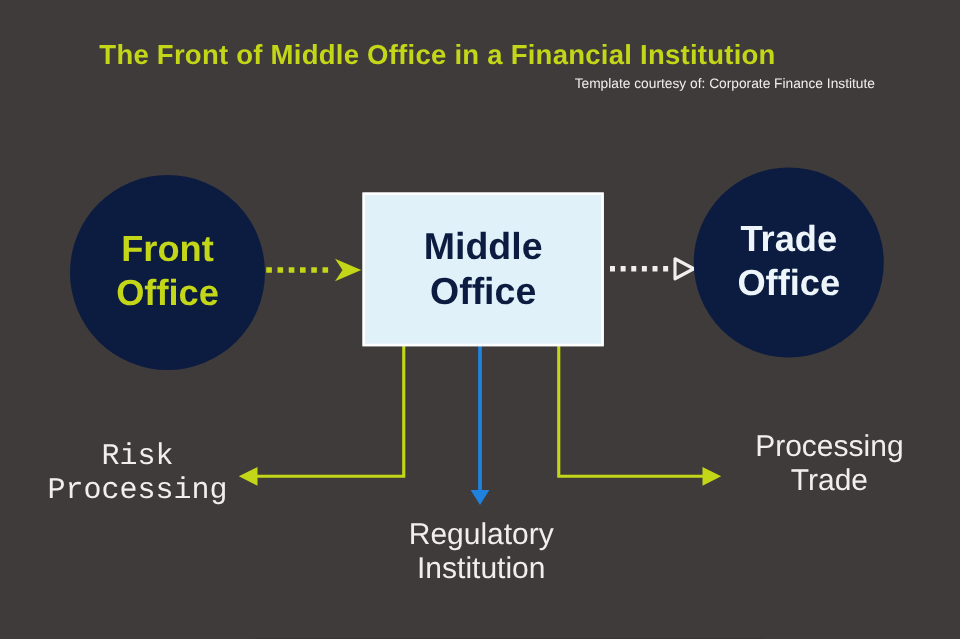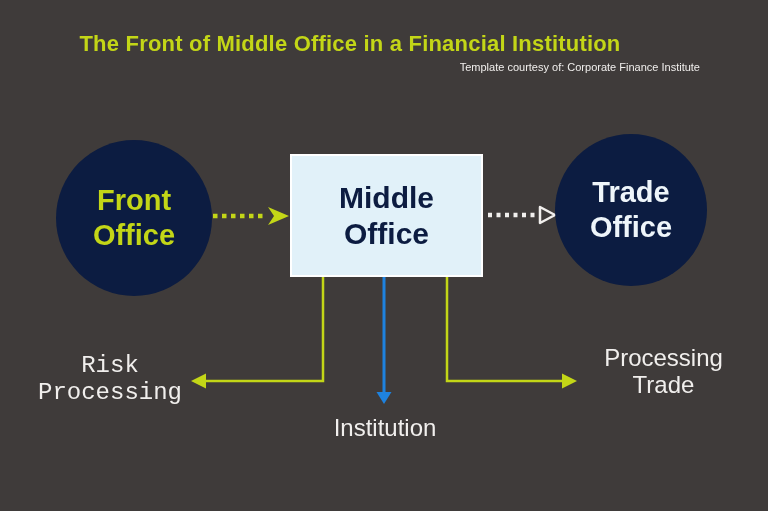--- a/index.html
+++ b/index.html
@@ -146,20 +146,21 @@
     <span>Trade</span>
     <span>Office</span>
   </div>
 
   <div class="func func-risk">
     <div>Risk</div>
     <div>Processing</div>
   </div>
 
   <div class="func func-regulatory">
+    <div>Regulatory</div>
     <div>Institution</div>
   </div>
 
   <div class="func func-trade">
     <div>Processing</div>
     <div>Trade</div>
   </div>
 
 </div>
 

